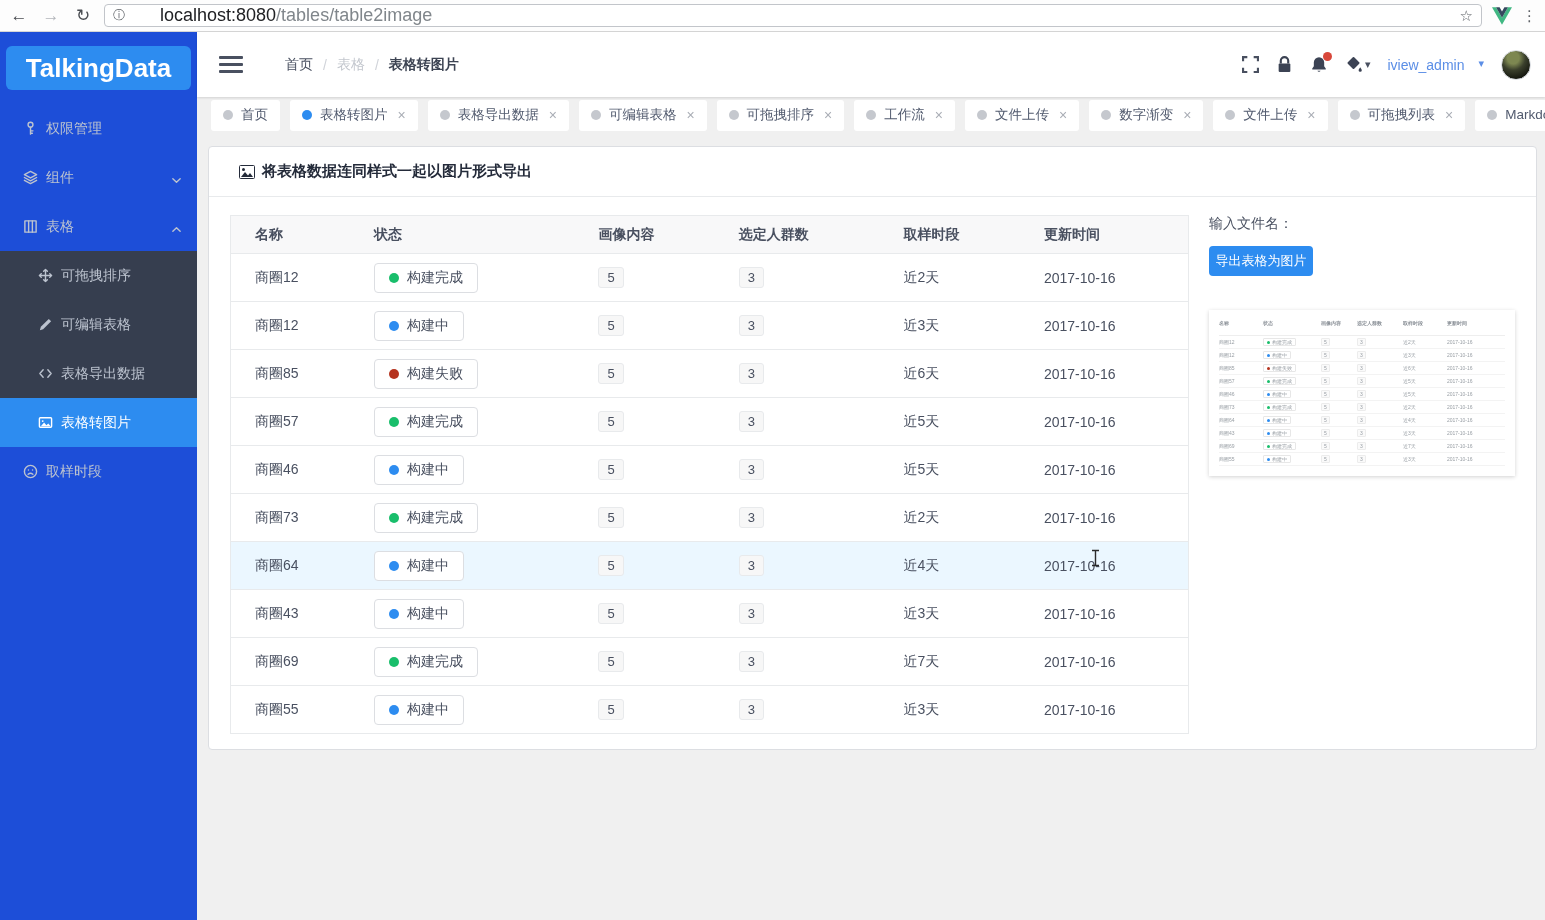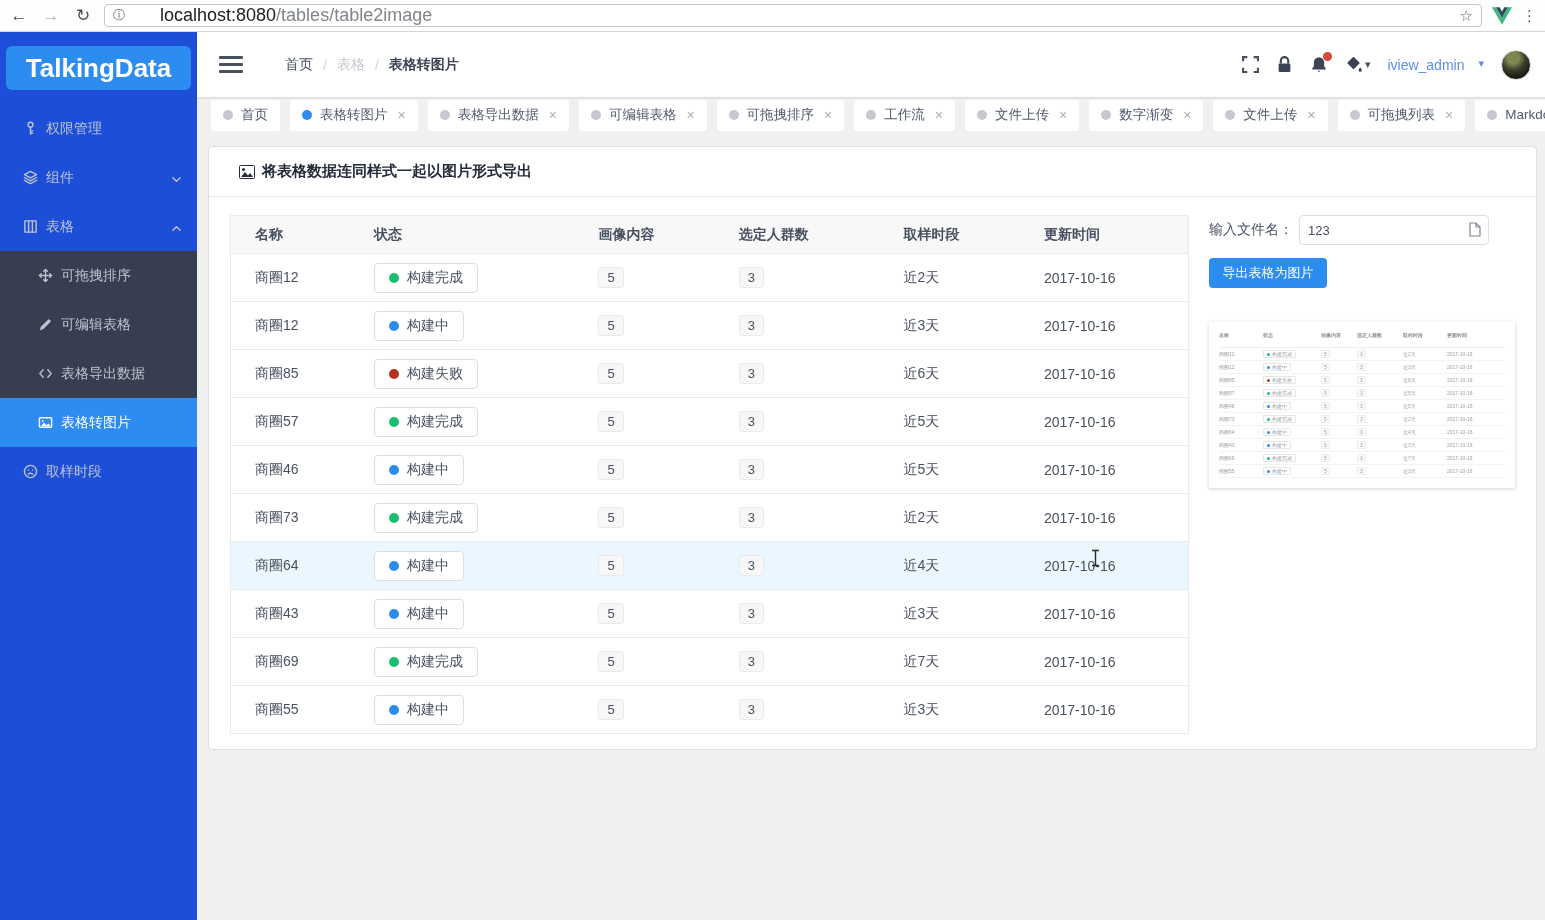--- a/index.html
+++ b/index.html
@@ -15,21 +15,21 @@
   .url-text .path { color:#80868b; }
   .star { color:#5f6368; font-size:15px; }
   .vue-ic { width:20px; height:18px; }
   .dots { color:#5f6368; font-size:15px; letter-spacing:0; }
 
   
   .app { position:absolute; top:32px; left:0; right:0; bottom:0; }
   .sidebar { position:absolute; top:0; left:0; bottom:0; width:197px; background:#1d4ed8; }
   .logo { margin:14px 6px 0 6px; height:44px; background:#2d8cf0; border-radius:6px; color:#fff; font-size:26px; font-weight:bold; display:flex; align-items:center; justify-content:center; letter-spacing:0; }
   .menu { margin-top:14px; }
-  .m-item { height:49px; display:flex; align-items:center; color:#bcc3cf; font-size:14px; padding:0 16px 0 22px; cursor:pointer; position:relative;font-family:Liberation Serif, serif; }
+  .m-item { height:49px; display:flex; align-items:center; color:#bcc3cf; font-size:14px; padding:0 16px 0 22px; cursor:pointer; position:relative; }
   .m-item .ic { width:16px; height:16px; margin-right:8px; display:inline-flex; align-items:center; justify-content:center; font-size:14px; }
   .m-item .lbl { flex:1; }
   .m-item .chev { width:10px; height:10px; }
   .submenu { background:#363e4f; }
   .s-item { height:49px; display:flex; align-items:center; color:#bcc3cf; font-size:14px; padding:0 16px 0 38px; cursor:pointer; }
   .s-item .ic { width:15px; height:15px; margin-right:8px; display:inline-flex; align-items:center; justify-content:center; font-size:13px; }
   .s-item.active { background:#2d8cf0; color:#fff; }
 
   .main { position:absolute; left:197px; top:0; right:0; bottom:0; background:#f0f0f0; }
 
@@ -78,21 +78,21 @@
   .sdot.success { background:#19be6b; } .sdot.processing { background:#2d8cf0; } .sdot.error { background:#b5331e; }
   .mini-badge { display:inline-block; background:#f7f7f7; border:1px solid #e8eaec; border-radius:3px; padding:2px 8px; font-size:13px; color:#495060; }
 
   
   .exp { margin-left:20px; width:310px; }
   .exp-row { display:flex; align-items:center; gap:6px; }
   .exp-lbl { font-size:14px; color:#495060; white-space:nowrap; }
   .fname { position:relative; }
   .fname input { width:190px; height:30px; border:1px solid #dcdee2; border-radius:4px; padding:0 28px 0 8px; font-size:13px; color:#495060; outline:none; font-family:inherit; }
   .fname .fico { position:absolute; right:8px; top:7px; }
-  .exp-btn { margin-top:13px; width:118px; height:30px; background:#2d8cf0; color:#fff; border:none; border-radius:4px; font-size:13px; cursor:pointer; font-family:inherit; }
+  .exp-btn { margin-top:13px; width:104px; height:30px; background:#2d8cf0; color:#fff; border:none; border-radius:4px; font-size:13px; cursor:pointer; font-family:inherit; }
   .preview { margin-top:34px; width:306px; background:#fff; box-shadow:0 1px 4px rgba(0,0,0,.18); padding:10px; }
   .pv-grid { display:grid; grid-template-columns:44px 58px 36px 46px 44px 58px; align-items:center; }
   .pv-hd { height:16px; font-size:5px; color:#8a9097; font-weight:bold; border-bottom:1px solid #eee; }
   .pv-cell { height:13px; font-size:5px; color:#9aa0a6; display:flex; align-items:center; border-bottom:1px solid #f3f3f3; }
   .pv-status { display:inline-flex; align-items:center; gap:2px; border:1px solid #e7e7e7; border-radius:1px; padding:0 3px; height:8px; }
   .pv-dot { width:3px; height:3px; border-radius:50%; }
   .pv-badge { border:1px solid #ececec; background:#fafafa; padding:0 2px; border-radius:1px; }
 
   .cursor-ibeam { position:absolute; left:1090px; top:549px; z-index:9; pointer-events:none; }
 </style>
@@ -439,27 +439,20 @@
                   <td><span class="mini-badge">5</span></td>
                   <td><span class="mini-badge">3</span></td>
                   <td>近3天</td>
                   <td>2017-10-16</td>
                 </tr>
               </tbody>
           </table>
           <div class="exp">
             <div class="exp-row">
               <span class="exp-lbl">输入文件名：</span>
-              <span class="fname">
-                <input value="123" style="">
-                <svg class="fico" width="12" height="15" viewBox="0 0 12 15">
-                    <path fill="none" stroke="#808695" stroke-width="1.2" d="M1 1h6l4 4v9H1z"></path>
-                    <path fill="none" stroke="#808695" stroke-width="1.2" d="M7 1v4h4"></path>
-                  </svg>
-              </span>
             </div>
             <button class="exp-btn">导出表格为图片</button>
             <div class="preview">
               <div class="pv-grid" id="pv-grid">
                   <div class="pv-hd">名称</div>
                   <div class="pv-hd">状态</div>
                   <div class="pv-hd">画像内容</div>
                   <div class="pv-hd">选定人群数</div>
                   <div class="pv-hd">取样时段</div>
                   <div class="pv-hd">更新时间</div>

